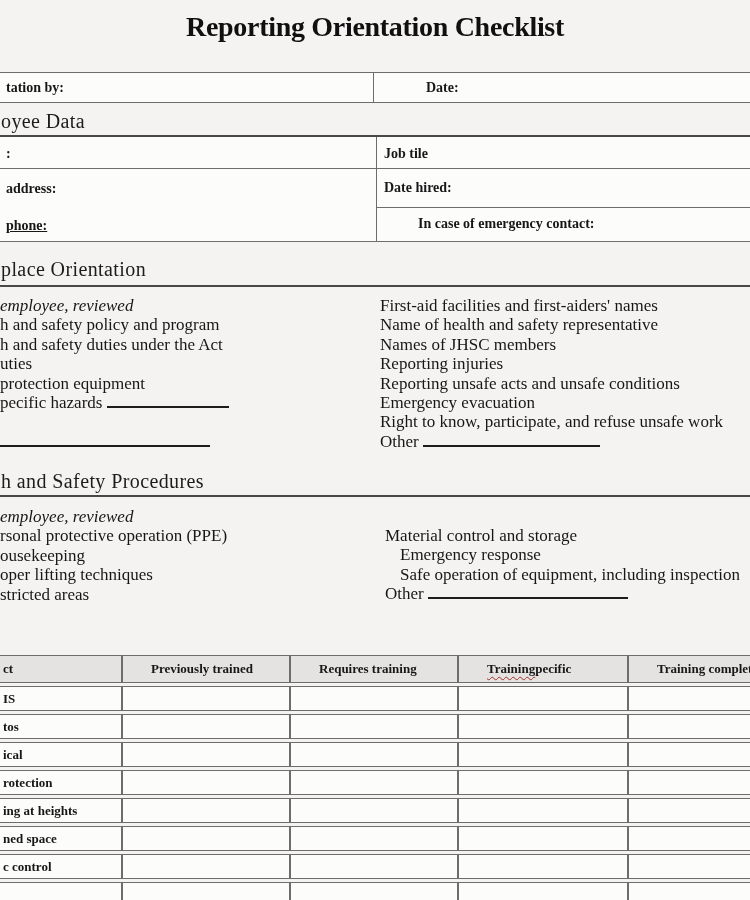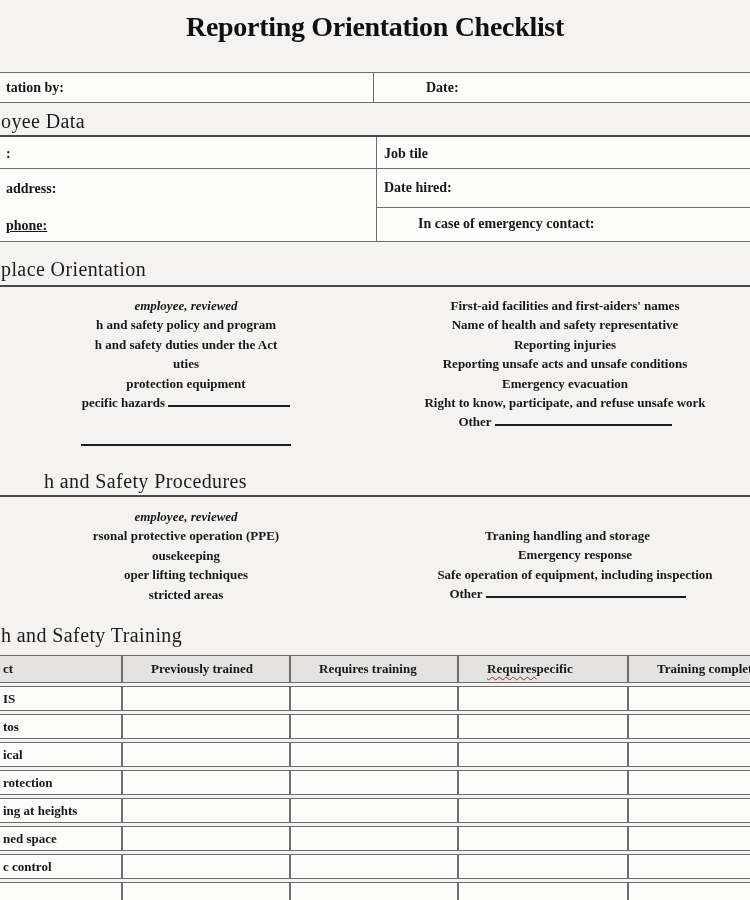--- a/index.html
+++ b/index.html
@@ -19,21 +19,21 @@
   }
   .vline { position:absolute; top:0; bottom:0; width:1px; background:#6d6d6d; }
   .hline { position:absolute; height:1px; background:#6d6d6d; }
   .lbl { position:absolute; font-size:14px; font-weight:bold; white-space:nowrap; }
   .heading { position:absolute; left:1px; font-size:20px; letter-spacing:0.4px; color:#1c1c1c; white-space:nowrap; }
   .rule { position:absolute; left:0; width:750px; height:2px; background:#484848; }
   .empbox {
     position:absolute; top:137px; left:0; width:750px; height:105px;
     background:#fcfcfb; border-bottom:1px solid #6d6d6d;
   }
-  .col { position:absolute; font-size:13px; font-weight:bold; line-height:19.4px; white-space:nowrap;text-align:center; }
+  .col { position:absolute; font-size:17px; font-weight:normal; line-height:19.4px; white-space:nowrap; }
   .col .line { height:19.4px; }
   .it { font-style:italic; }
   .indent { padding-left:15px; }
   .fill { display:inline-block; border-bottom:2px solid #1c1c1c; height:10px; vertical-align:baseline; }
   .train { position:absolute; top:652px; left:-2px; }
   .train table { border-collapse:separate; border-spacing:0 3px; table-layout:fixed; width:760px; }
   .train th, .train td {
     border:1px solid #6d6d6d; background:#fcfcfb; overflow:hidden; white-space:nowrap;
     font-size:13px; font-weight:bold; text-align:left; padding:0 0 0 8px; height:25px;
   }
@@ -82,62 +82,62 @@
     <div class="line">uties</div>
     <div class="line">protection equipment</div>
     <div class="line"><span>pecific hazards</span> <span class="fill" style="width:122px;"></span></div>
     <div class="line">&nbsp;</div>
     <div class="line"><span class="fill" style="width:210px;"></span></div>
   </div>
 
   <div class="col" style="top:296px; left:380px; width:370px;">
     <div class="line">First-aid facilities and first-aiders' names</div>
     <div class="line">Name of health and safety representative</div>
+    <div class="line">Names of JHSC members</div>
     <div class="line">Reporting injuries</div>
     <div class="line">Reporting unsafe acts and unsafe conditions</div>
     <div class="line">Emergency evacuation</div>
     <div class="line">Right to know, participate, and refuse unsafe work</div>
     <div class="line"><span>Other</span> <span class="fill" style="width:177px;"></span></div>
   </div>
 
-  <div class="heading" style="top:470px;padding-left:43px;">h and Safety Procedures</div>
+  <div class="heading" style="top:470px;">h and Safety Procedures</div>
   <div class="rule" style="top:495px;"></div>
 
   <div class="col" style="top:507px; left:0; width:372px;">
     <div class="line it">employee, reviewed</div>
     <div class="line">rsonal protective operation (PPE)</div>
     <div class="line">ousekeeping</div>
     <div class="line">oper lifting techniques</div>
     <div class="line">stricted areas</div>
   </div>
 
   <div class="col" style="top:526px; left:385px; width:365px;">
-    <div class="line">Traning handling and storage</div>
+    <div class="line">Material control and storage</div>
     <div class="line indent">Emergency response</div>
     <div class="line indent">Safe operation of equipment, including inspection</div>
     <div class="line"><span>Other</span> <span class="fill" style="width:200px;"></span></div>
   </div>
 
-  <div class="heading" style="top:624px;">h and Safety Training</div>
 
   <div class="train">
     <table>
       <colgroup>
         <col style="width:124px">
           <col style="width:168px">
           <col style="width:168px">
           <col style="width:170px">
           <col style="width:130px">
       </colgroup>
       <tbody>
           <tr>
         <th class="c0">ct</th>
         <th>Previously trained</th>
         <th>Requires training</th>
-        <th><span class="sq">Requires</span><span>pecific</span></th>
+        <th><span class="sq">Training</span><span>pecific</span></th>
         <th>Training complete</th>
       </tr>
       <tr>
         <td class="c0">IS</td>
         <td></td>
             <td></td>
             <td></td>
             <td></td>
       </tr>
       <tr>

